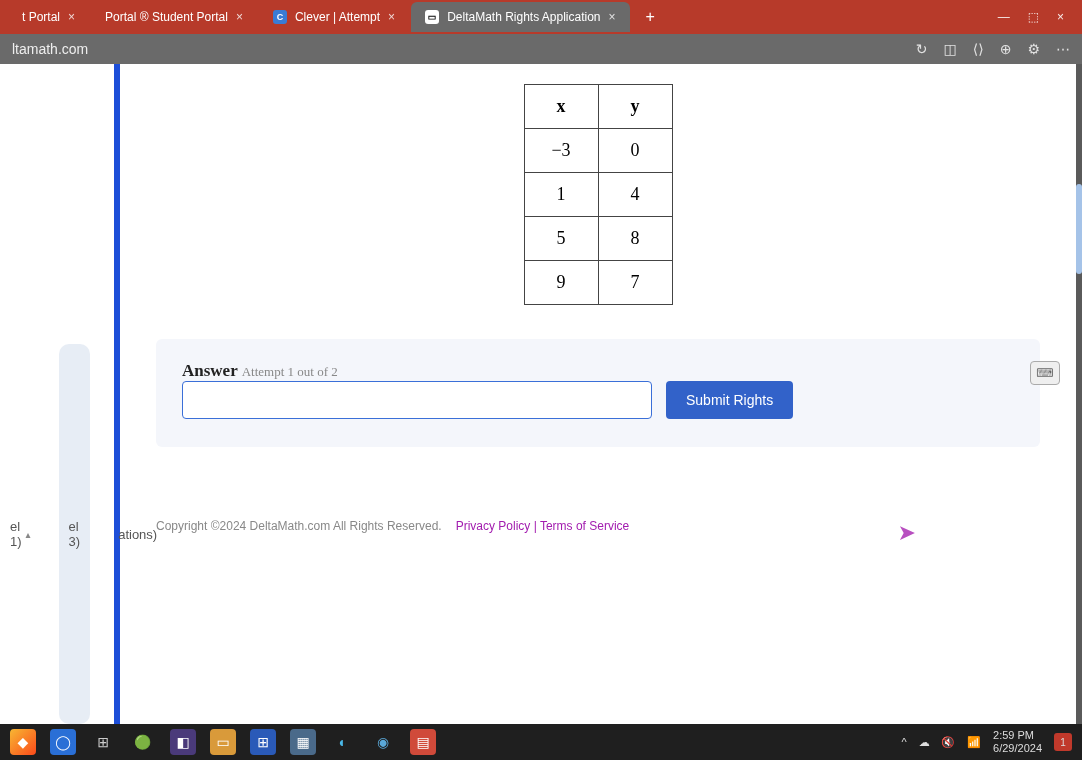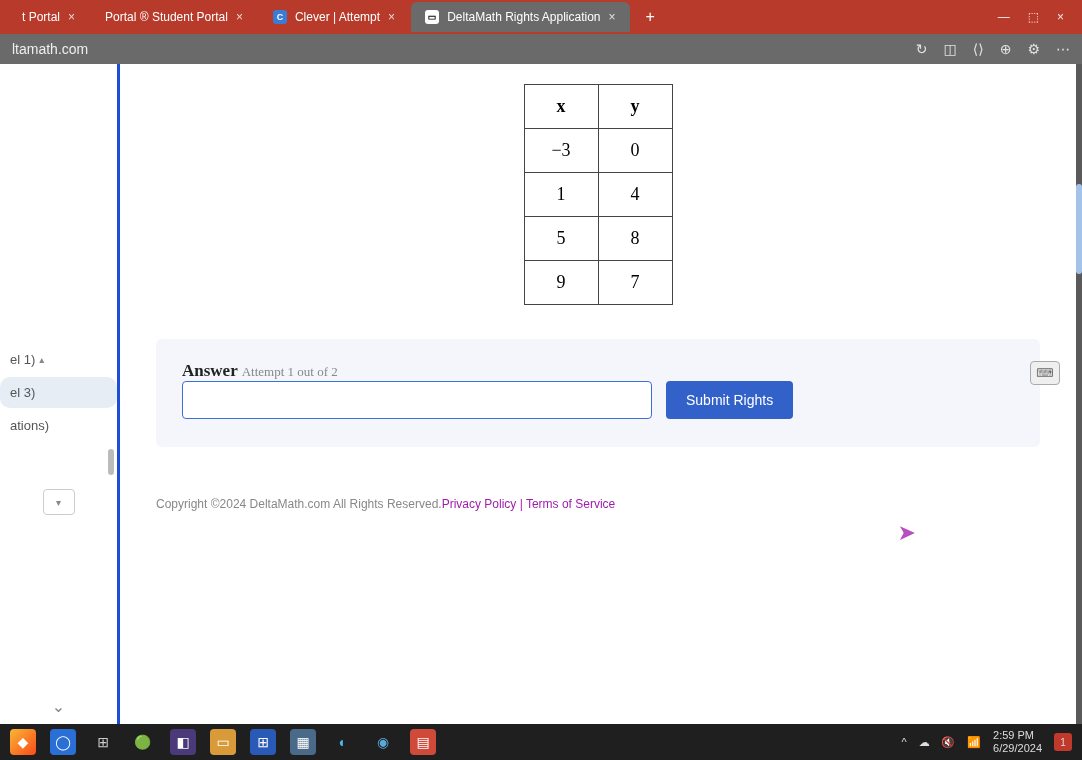--- a/index.html
+++ b/index.html
@@ -11,21 +11,21 @@
 .tab .favicon { width:14px; height:14px; border-radius:3px; background:#3a7bd5; display:inline-flex; align-items:center; justify-content:center; font-size:9px; font-weight:bold; color:#fff; }
 .tab .favicon.d { background:#fff; color:#000; }
 .tab .close-icon { opacity:.8; font-size:12px; }
 .tab .plus { font-size:16px; }
 .tab-strip .right-controls { margin-left:auto; display:flex; gap:18px; padding-right:10px; opacity:.9; }
 
 .addr-bar { height:30px; background:#6a6a6a; display:flex; align-items:center; padding:0 12px; color:#eee; font-size:14px; gap:14px; }
 .addr-bar .right { margin-left:auto; display:flex; gap:16px; opacity:.9; }
 
 .viewport { position:absolute; top:64px; left:0; right:6px; bottom:36px; background:#fff; display:flex; }
-.sidebar { width:120px; background:#fff; border-right:3px solid #1d4ed8; padding-top:280px; display:flex; flex-direction:column; gap:2px; }
+.sidebar { width:120px; background:#fff; border-right:6px solid #1d4ed8; padding-top:280px; display:flex; gap:18px; }
 .sidebar .item { padding:8px 10px; font-size:13px; color:#555; cursor:pointer; display:flex; align-items:center; gap:4px; }
 .sidebar .item.active { background:#e7edf5; font-weight:500;border-radius:10px; }
 .sidebar .chev { font-size:10px; color:#888; }
 .sidebar .scrollbar { width:6px; height:26px; background:#bbb; border-radius:3px; margin:6px 0 6px 108px; }
 .sidebar .spacer { flex:1; }
 .sidebar .drop { padding:6px; display:flex; justify-content:center; }
 .sidebar .drop .box { width:32px; height:26px; border:1px solid #ccc; border-radius:4px; display:flex; align-items:center; justify-content:center; font-size:10px; color:#888; }
 .sidebar .collapse { padding:8px; display:flex; justify-content:center; }
 .logout { padding:16px 10px; font-size:13px; color:#666; cursor:pointer; }
 
@@ -40,21 +40,21 @@
 .answer-head { display:flex; align-items:baseline; gap:4px; }
 .answer-head .lbl { font-family:Georgia,serif; font-size:17px; font-weight:600; color:#222; }
 .answer-head .att { font-family:Georgia,serif; font-size:13px; color:#888; }
 .answer-row { display:flex; gap:14px; align-items:center; }
 .answer-row input { flex:0 0 470px; height:38px; border:1.5px solid #3a6fd8; border-radius:4px; padding:0 10px; font-size:15px; background:#fff; }
 .submit-btn { background:#3262c9; color:#fff; border:none; border-radius:4px; height:38px; padding:0 20px; font-size:14px; cursor:pointer; }
 .kb-icon { position:absolute; right:-20px; top:22px; width:30px; height:24px; border:1px solid #aaa; border-radius:4px; background:#efefef; display:flex; align-items:center; justify-content:center; font-size:12px; color:#666; }
 
 .cursor { position:absolute; top:456px; right:160px; font-size:22px; color:#b84fc0; }
 
-.footer { margin-top:50px; font-size:12px; color:#888; display:flex; }
+.footer { margin-top:72px; font-size:12px; color:#888; display:flex; gap:14px; }
 .footer a { color:#a21caf; text-decoration:none; }
 
 .edge-scroll { position:absolute; top:64px; right:0; width:6px; bottom:36px; background:#5a5a5a; }
 .edge-scroll .thumb { width:6px; height:90px; background:#a5c3e8; border-radius:3px; margin-top:120px; }
 
 .taskbar { position:absolute; bottom:0; left:0; right:0; height:36px; background:#1f1f1f; display:flex; align-items:center; padding:0 10px; gap:14px; }
 .taskbar .icon { width:26px; height:26px; border-radius:4px; display:flex; align-items:center; justify-content:center; font-size:14px; color:#fff; cursor:pointer; }
 .taskbar .icon.start { background:linear-gradient(135deg,#f7b733,#fc4a1a); }
 .taskbar .right-tray { margin-left:auto; display:flex; align-items:center; gap:12px; color:#ddd; font-size:11px; }
 .clock { line-height:1.2; }

